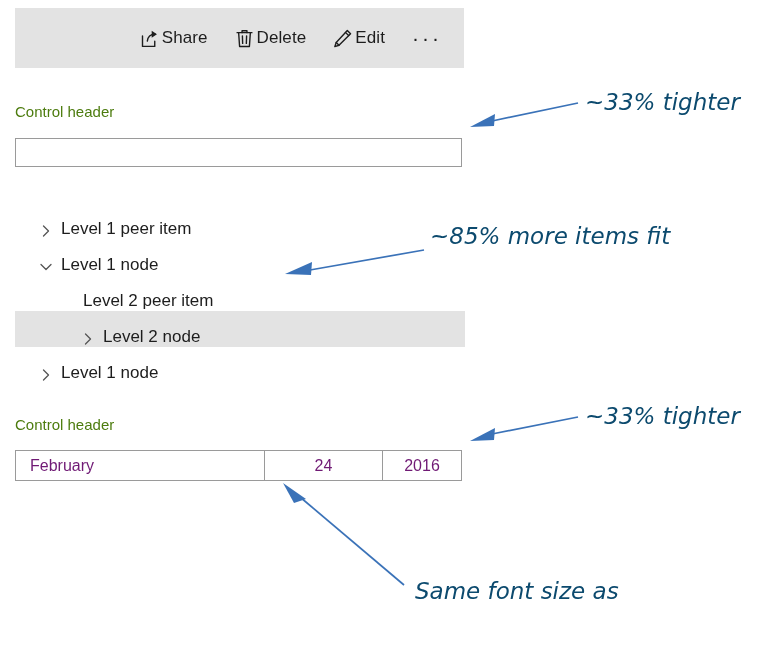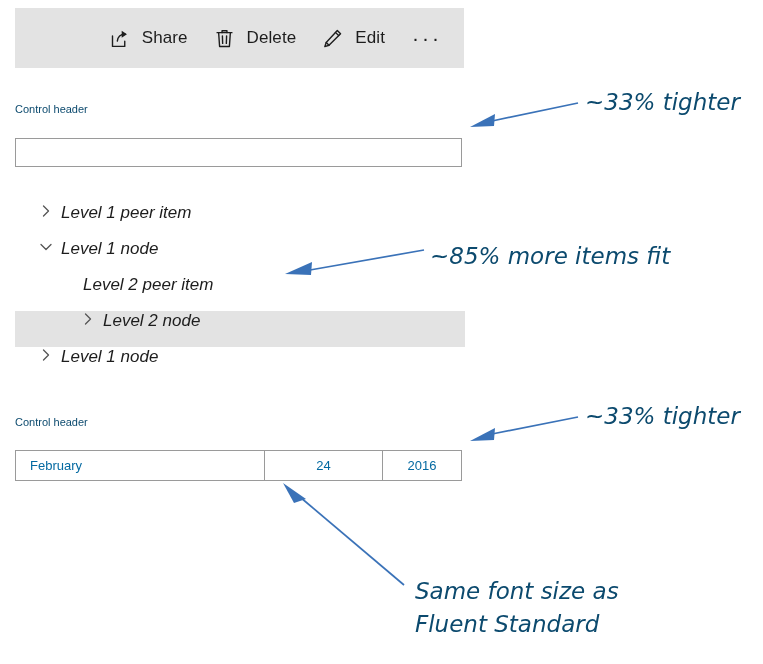--- a/index.html
+++ b/index.html
@@ -30,21 +30,21 @@
     background: #e3e3e3;
     display: flex;
     align-items: center;
     justify-content: flex-end;
     box-sizing: border-box;
     padding-right: 12px;
   }
   .cmd-item {
     display: flex;
     align-items: center;
-    gap: 12px;
+    gap: 2px;
     padding: 6px 13px;
     cursor: default;
   }
   .cmd-icon {
     width: 21px;
     height: 21px;
     display: block;
     flex: none;
   }
   .cmd-label {
@@ -62,22 +62,22 @@
   .cmd-more span {
     font-size: 21px;
     line-height: 10px;
     letter-spacing: 3px;
     color: #1d1d1d;
   }
 
   
   .ctl-header {
     position: absolute;
-    font-size: 11px;
-    color: #0c4a6e;
+    font-size: 15px;
+    color: #4d7c0f;
     white-space: nowrap;
   }
   #hdr1 { left: 15px; top: 103px; }
   #hdr2 { left: 15px; top: 416px; }
 
   .textbox {
     position: absolute;
     left: 15px;
     top: 138px;
     width: 447px;
@@ -89,24 +89,23 @@
 
   
   .tree {
     position: absolute;
     left: 15px;
     top: 203px;
     width: 450px;
   }
   .tree-row {
     display: flex;
-    align-items: flex-start;
+    align-items: flex-end;
     height: 36px;
     box-sizing: border-box;
-    font-style: italic;
   }
   .tree-row.selected { background: #e3e3e3; padding-left: 20px; }
   .chev {
     width: 16px;
     height: 16px;
     flex: none;
     display: block;
   }
   .chev-slot {
     width: 30px;
@@ -132,22 +131,22 @@
     height: 31px;
     border: 1.6px solid #9a9a9a;
     background: #fff;
     box-sizing: border-box;
     display: flex;
   }
   .dp-seg {
     display: flex;
     align-items: center;
     box-sizing: border-box;
-    font-size: 13px;
-    color: #0369a1;
+    font-size: 16px;
+    color: #701a75;
   }
   .dp-month {
     flex: 0 0 205px;
     padding-left: 14px;
     justify-content: flex-start;
   }
   .dp-day {
     flex: 0 0 118px;
     justify-content: center;
     border-left: 1.6px solid #9a9a9a;
@@ -163,21 +162,21 @@
   .anno {
     position: absolute;
     font-family: "DejaVu Sans", sans-serif;
     font-style: italic;
     font-size: 23px;
     color: #0c4a6e;
     white-space: nowrap;
     line-height: 1.45;
   }
   #anno1 { left: 585px; top: 86px; }
-  #anno2 { left: 430px; top: 240px; }
+  #anno2 { left: 430px; top: 220px; }
   #anno3 { left: 585px; top: 400px; }
   #anno4 { left: 415px; top: 575px; }
 
   .arrow-layer {
     position: absolute;
     inset: 0;
     pointer-events: none;
   }
 </style>
 </head>
@@ -306,16 +305,15 @@
   </svg>
 
   <div class="anno" id="anno1">~33% tighter</div>
 
   <div class="anno" id="anno2">~85% more items fit</div>
 
   <div class="anno" id="anno3">~33% tighter</div>
 
   <div class="anno" id="anno4">
     <div>Same font size as</div>
-    <div>Fluent Standard</div>
   </div>
 
 </div>
 
 </body></html>

